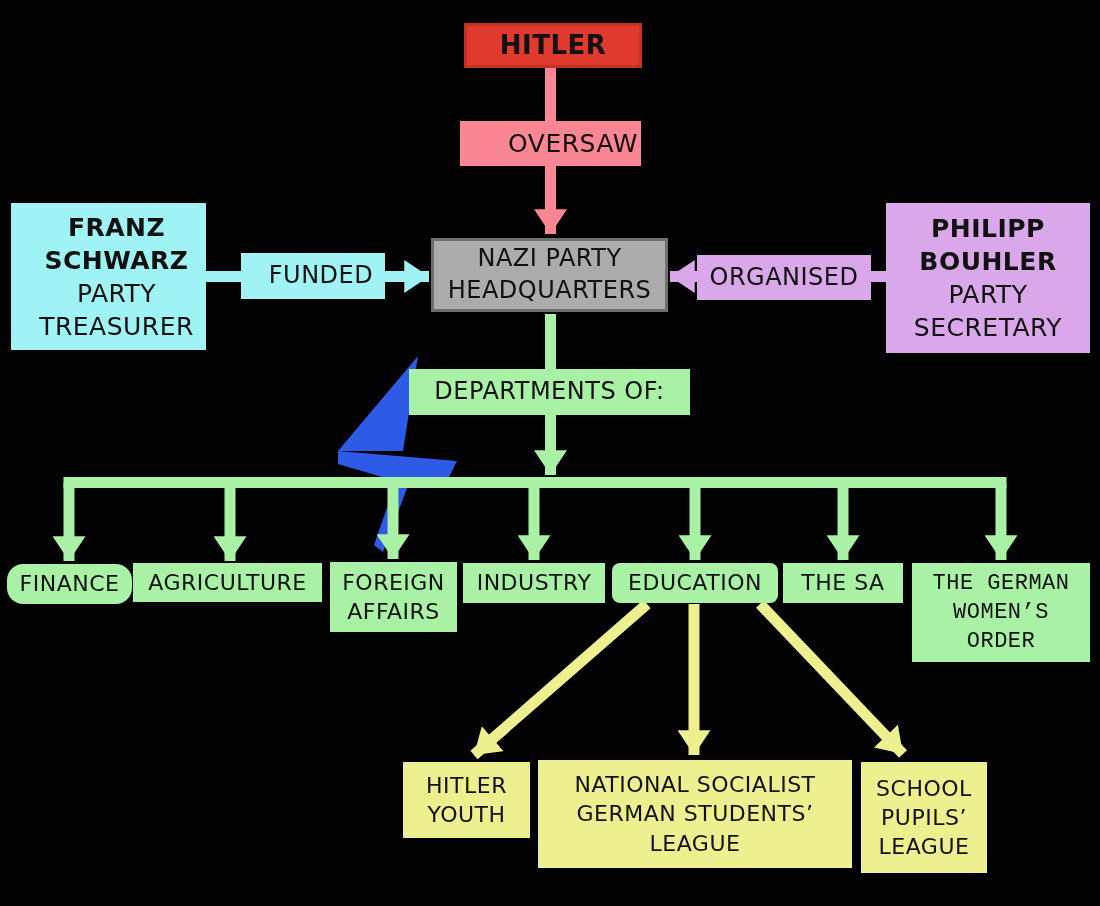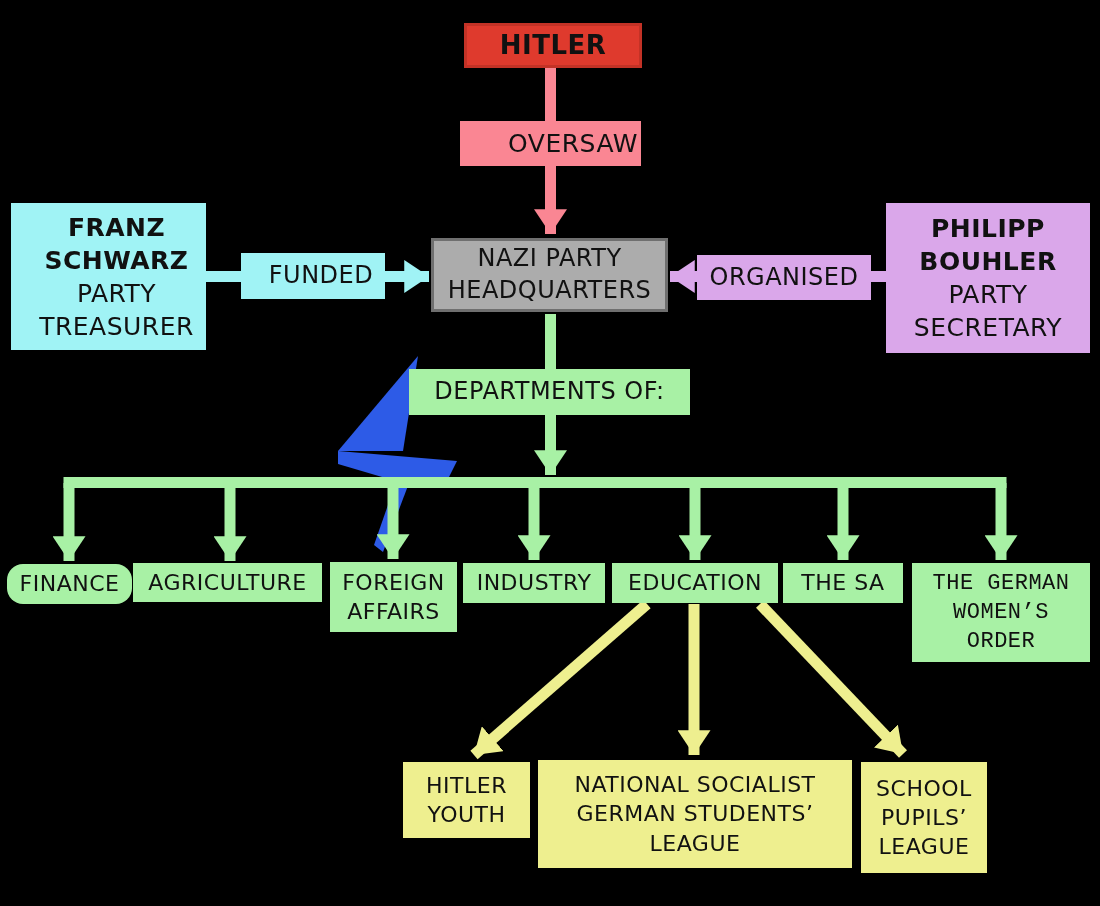--- a/index.html
+++ b/index.html
@@ -127,21 +127,21 @@
 SECRETARY</span>
   </div>
 
   <div class="box green fs24" style="left:409px;top:369px;width:281px;height:46px;">DEPARTMENTS OF:</div>
 
   <div class="box green fs22" style="left:7px;top:564px;width:125px;height:40px;border-radius:16px;">FINANCE</div>
   <div class="box green fs22" style="left:133px;top:563px;width:189px;height:39px;">AGRICULTURE</div>
   <div class="box green fs22" style="left:330px;top:562px;width:127px;height:70px;">FOREIGN
 AFFAIRS</div>
   <div class="box green fs22" style="left:463px;top:563px;width:142px;height:40px;">INDUSTRY</div>
-  <div class="box green fs22" style="left:612px;top:563px;width:166px;height:40px;">EDUCATION</div>
+  <div class="box green fs22" style="left:612px;top:563px;width:166px;height:40px;border-radius:8px;">EDUCATION</div>
   <div class="box green fs22" style="left:783px;top:563px;width:120px;height:40px;">THE SA</div>
   <div class="box green fs22" style="left:912px;top:563px;width:178px;height:99px;font-family:Liberation Mono, monospace;">THE GERMAN
 WOMEN’S
 ORDER</div>
 
   <div class="box yellow fs22" style="left:403px;top:762px;width:127px;height:76px;">HITLER
 YOUTH</div>
   <div class="box yellow fs22" style="left:538px;top:760px;width:314px;height:108px;">NATIONAL SOCIALIST
 GERMAN STUDENTS’
 LEAGUE</div>

